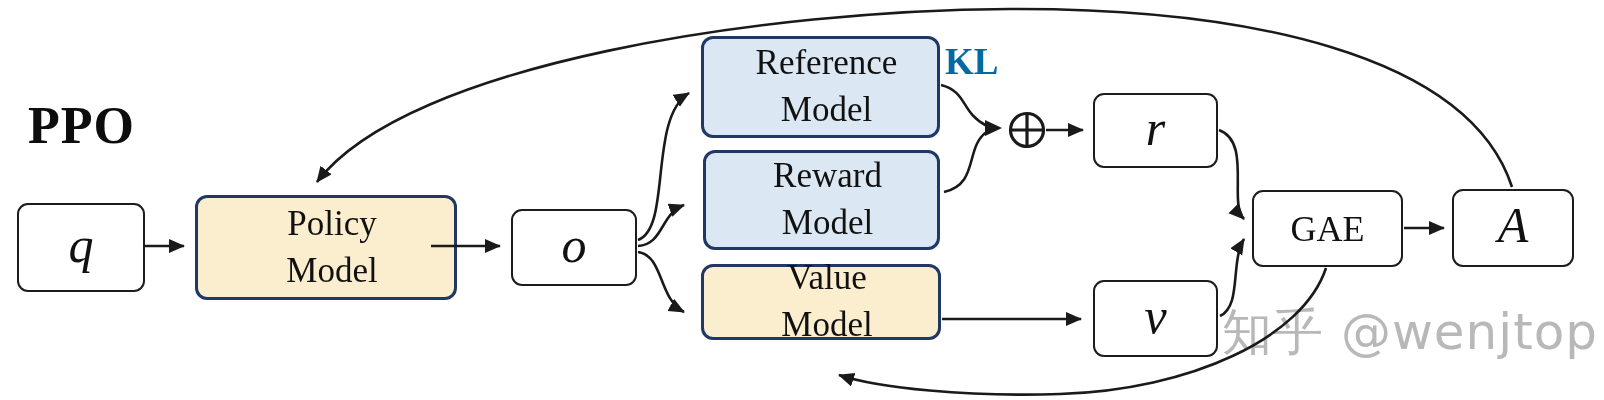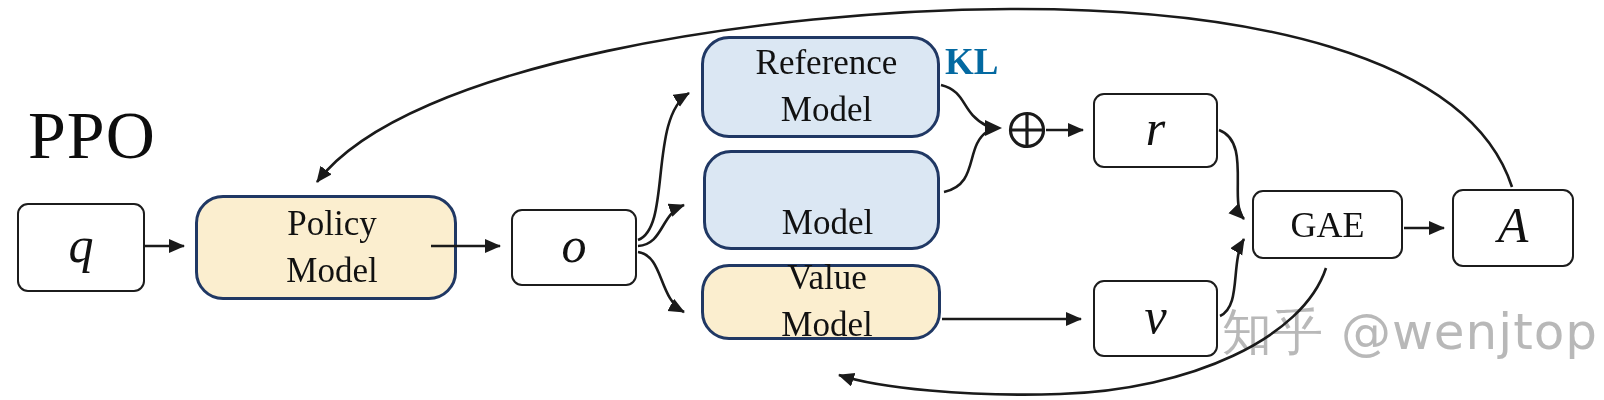--- a/index.html
+++ b/index.html
@@ -1,27 +1,27 @@
 <!DOCTYPE html>
 <html><head>
 <meta charset="utf-8">
 <style>
   html,body{margin:0;padding:0;background:#fff;}
   #stage{position:relative;width:1604px;height:400px;background:#ffffff;overflow:hidden;
          font-family:"Liberation Serif","DejaVu Serif",serif;}
   .box{position:absolute;display:flex;flex-direction:column;align-items:center;justify-content:center;
        background:#ffffff;border:2.5px solid #1c1c1c;border-radius:11px;box-sizing:border-box;
        color:#111;z-index:1;}
-  .model{border:3.5px solid #203864;border-radius:28px;padding-left:12px;}
+  .model{border:3.5px solid #203864;border-radius:12px;padding-left:12px;}
   .fill-yellow{background:#fbeecf;}
   .fill-blue{background:#dbe7f3;}
   .mathvar{font-style:italic;font-size:50px;line-height:1;padding-bottom:6px;}
   .plainvar{font-size:36px;line-height:1;}
   .label2{font-size:35px;line-height:1.34;text-align:center;}
-  .title{position:absolute;left:28px;top:96px;font-size:68px;font-weight:normal;letter-spacing:1px;color:#0d0d0d;z-index:1;}
+  .title{position:absolute;left:28px;top:96px;font-size:52px;font-weight:bold;letter-spacing:1px;color:#0d0d0d;z-index:1;}
   .kl{position:absolute;left:945px;top:40px;font-size:37px;font-weight:600;color:#0369a1;z-index:1;}
   .watermark{position:absolute;left:1222px;top:299px;font-size:50px;color:#b3b3b3;opacity:.92;
              font-family:"DejaVu Sans","Liberation Sans",sans-serif;letter-spacing:1px;white-space:nowrap;z-index:2;text-align:right;}
   svg.arrows{position:absolute;left:0;top:0;z-index:3;pointer-events:none;}
 </style>
 </head>
 <body>
 
 <div id="stage">
 
@@ -39,40 +39,40 @@
   <div class="box" style="left:511px;top:209px;width:126px;height:77px;">
     <span class="mathvar">o</span>
   </div>
 
   <div class="box model fill-blue" style="left:701px;top:36px;width:239px;height:102px;">
     <span class="label2"><span>Reference</span><br>
       <span>Model</span></span>
   </div>
 
   <div class="box model fill-blue" style="left:703px;top:150px;width:237px;height:100px;">
-    <span class="label2"><br>
+    <span class="label2"><span>Reward</span><br>
       <span>Model</span></span>
   </div>
 
   <div class="box model fill-yellow" style="left:701px;top:264px;width:240px;height:76px;">
     <span class="label2"><span>Value</span><br>
       <span>Model</span></span>
   </div>
 
   <div class="kl">KL</div>
 
   <div class="box" style="left:1093px;top:93px;width:125px;height:75px;">
     <span class="mathvar">r</span>
   </div>
 
   <div class="box" style="left:1093px;top:280px;width:125px;height:77px;">
     <span class="mathvar">v</span>
   </div>
 
-  <div class="box" style="left:1252px;top:190px;width:151px;height:69px;">
+  <div class="box" style="left:1252px;top:190px;width:151px;height:77px;">
     <span class="plainvar">GAE</span>
   </div>
 
   <div class="box" style="left:1452px;top:189px;width:122px;height:78px;">
     <span class="mathvar">A</span>
   </div>
 
   <div class="watermark">知乎 @wenjtop</div>
 
   <svg class="arrows" width="1604" height="400" viewBox="0 0 1604 400">

